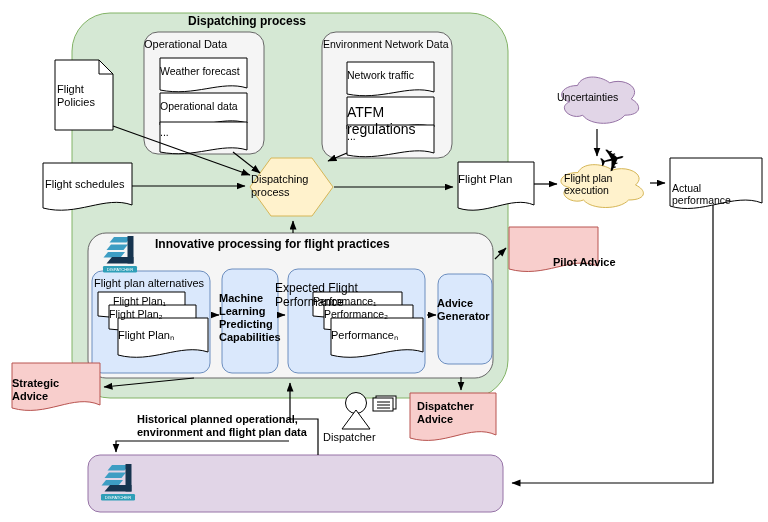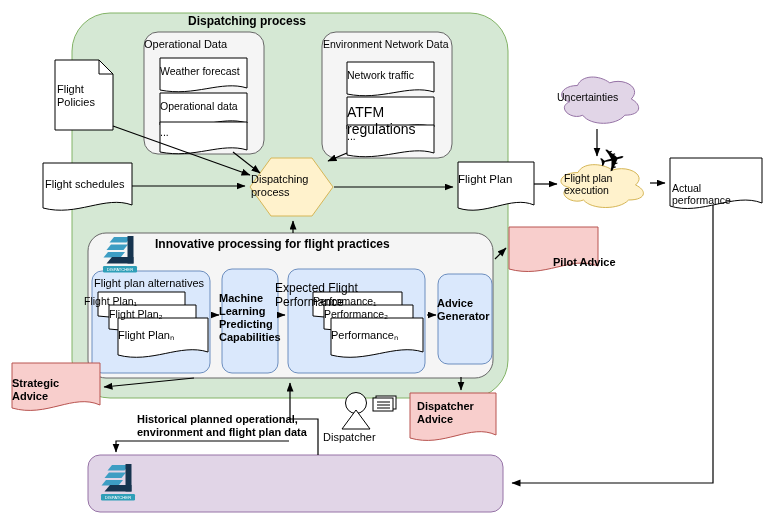--- a/index.html
+++ b/index.html
@@ -144,21 +144,21 @@
 <div class="lbl" style="left:347px;top:130px;width:87px;font-size:10.5px;">...</div>
 <div class="lbl" style="left:57px;top:83px;width:54px;">Flight Policies</div>
 <div class="lbl" style="left:45px;top:178px;width:85px;">Flight schedules</div>
 <div class="lbl" style="left:251px;top:173px;width:80px;">Dispatching process</div>
 <div class="lbl" style="left:458px;top:173px;width:76px;font-size:11.5px;">Flight Plan</div>
 <div class="lbl" style="left:557px;top:91px;width:84px;font-size:10.5px;">Uncertainties</div>
 <div class="lbl" style="left:564px;top:172px;width:74px;font-size:10.5px;">Flight plan execution</div>
 <div class="lbl" style="left:672px;top:182px;width:88px;font-size:10.5px;">Actual performance</div>
 <div class="lbl b" style="left:155px;top:237px;width:290px;font-size:12px;">Innovative processing for flight practices</div>
 <div class="lbl" style="left:94px;top:277px;width:114px;">Flight plan alternatives</div>
-<div class="lbl" style="left:84px;top:295px;width:102px;font-size:10.5px;">Flight Plan₁</div>
+<div class="lbl" style="left:113px;top:295px;width:102px;font-size:10.5px;">Flight Plan₁</div>
 <div class="lbl" style="left:109px;top:308px;width:87px;font-size:10.5px;">Flight Plan₂</div>
 <div class="lbl" style="left:118px;top:329px;width:90px;">Flight Planₙ</div>
 <div class="lbl b" style="left:219px;top:292px;width:62px;">Machine Learning Predicting Capabilities</div>
 <div class="lbl" style="left:275px;top:281px;width:151px;font-size:12px;">Expected Flight Performance</div>
 <div class="lbl" style="left:313px;top:295px;width:89px;font-size:10.5px;">Perfromance₁</div>
 <div class="lbl" style="left:324px;top:308px;width:89px;font-size:10.5px;">Performance₂</div>
 <div class="lbl" style="left:331px;top:329px;width:92px;">Performanceₙ</div>
 <div class="lbl b" style="left:437px;top:297px;width:58px;">Advice Generator</div>
 <div class="lbl b" style="left:509px;top:256px;width:89px;margin-left:44px;">Pilot Advice</div>
 <div class="lbl b" style="left:12px;top:377px;width:68px;">Strategic Advice</div>

